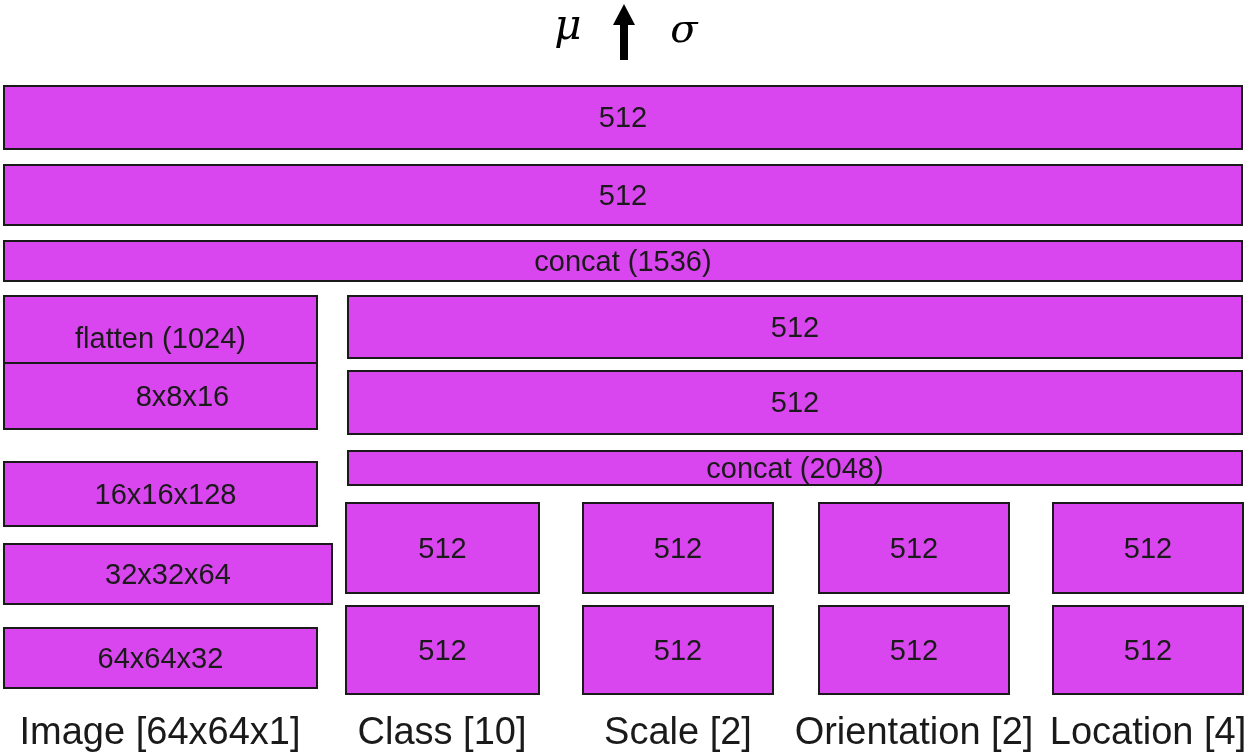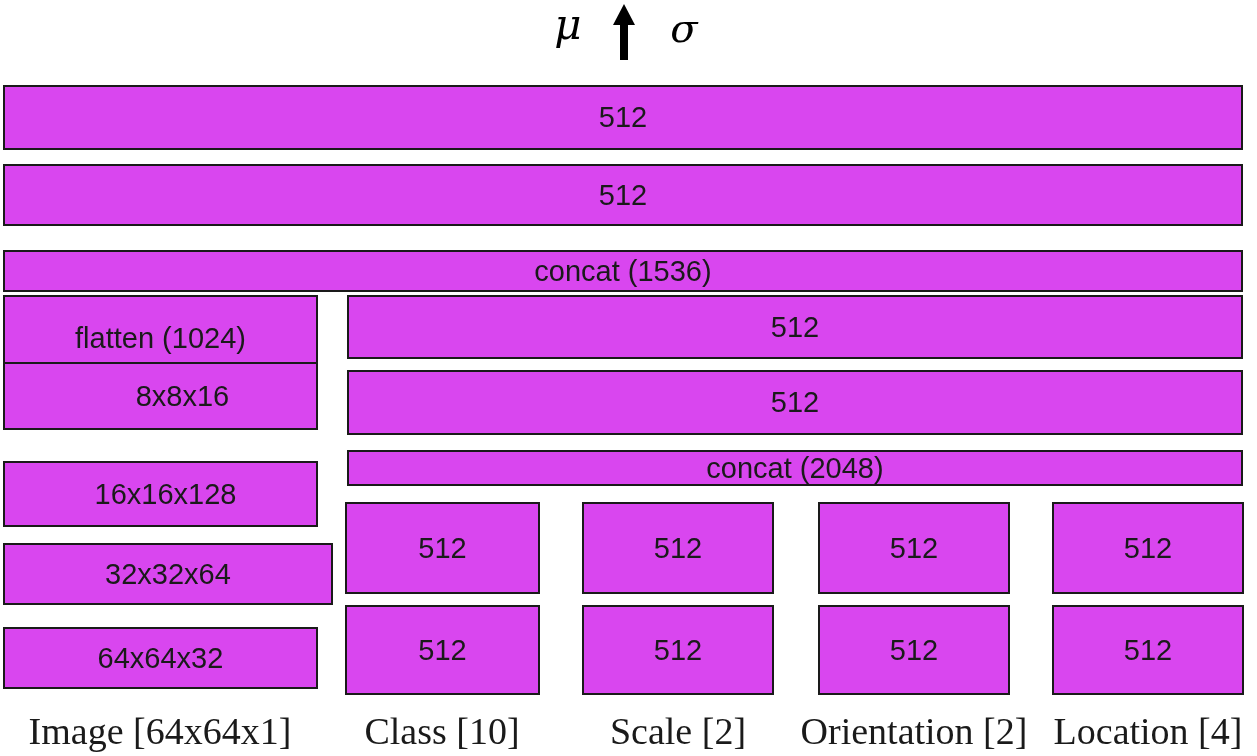--- a/index.html
+++ b/index.html
@@ -28,21 +28,20 @@
     line-height: 1;
     color: #1a1a1a;
   }
   .branch-label {
     position: absolute;
     transform: translateX(-50%);
     white-space: nowrap;
     font-size: 38px;
     line-height: 1;
     color: #1a1a1a;
-    font-family: Liberation Serif, serif;
   }
   .greek {
     position: absolute;
     transform: translateX(-50%);
     font-family: "DejaVu Serif", serif;
     font-style: italic;
     font-size: 42px;
     line-height: 1;
     color: #000000;
   }
@@ -59,21 +58,21 @@
   <span class="greek" style="left:568px; top:4px;">μ</span>
   <span class="arrow-icon" style="left:624px; top:4px;">
     <svg width="22" height="56" viewBox="0 0 22 56" aria-hidden="true">
       <polygon points="11,0 22,21 15,21 15,56 7,56 7,21 0,21" fill="#000000"></polygon>
     </svg>
   </span>
   <span class="greek" style="left:684px; top:8px; font-size:40px;">σ</span>
 
   <div class="box" style="left:3px; top:85px;  width:1240px; height:65px;">512</div>
   <div class="box" style="left:3px; top:164px; width:1240px; height:62px;">512</div>
-  <div class="box" style="left:3px; top:240px; width:1240px; height:42px;margin-top:10px;">concat (1536)</div>
+  <div class="box" style="left:3px; top:240px; width:1240px; height:42px;">concat (1536)</div>
 
   <div class="box" style="left:3px; top:295px; width:315px; height:86px;">flatten (1024)</div>
   <div class="box" style="left:3px; top:362px; width:315px; height:68px;padding-left:44px;">8x8x16</div>
   <div class="box" style="left:3px; top:461px; width:315px; height:66px;padding-left:10px;">16x16x128</div>
   <div class="box" style="left:3px; top:543px; width:330px; height:62px;">32x32x64</div>
   <div class="box" style="left:3px; top:627px; width:315px; height:62px;">64x64x32</div>
 
   <div class="box" style="left:347px; top:295px; width:896px; height:64px;">512</div>
   <div class="box" style="left:347px; top:370px; width:896px; height:65px;">512</div>
   <div class="box" style="left:347px; top:450px; width:896px; height:36px;">concat (2048)</div>

